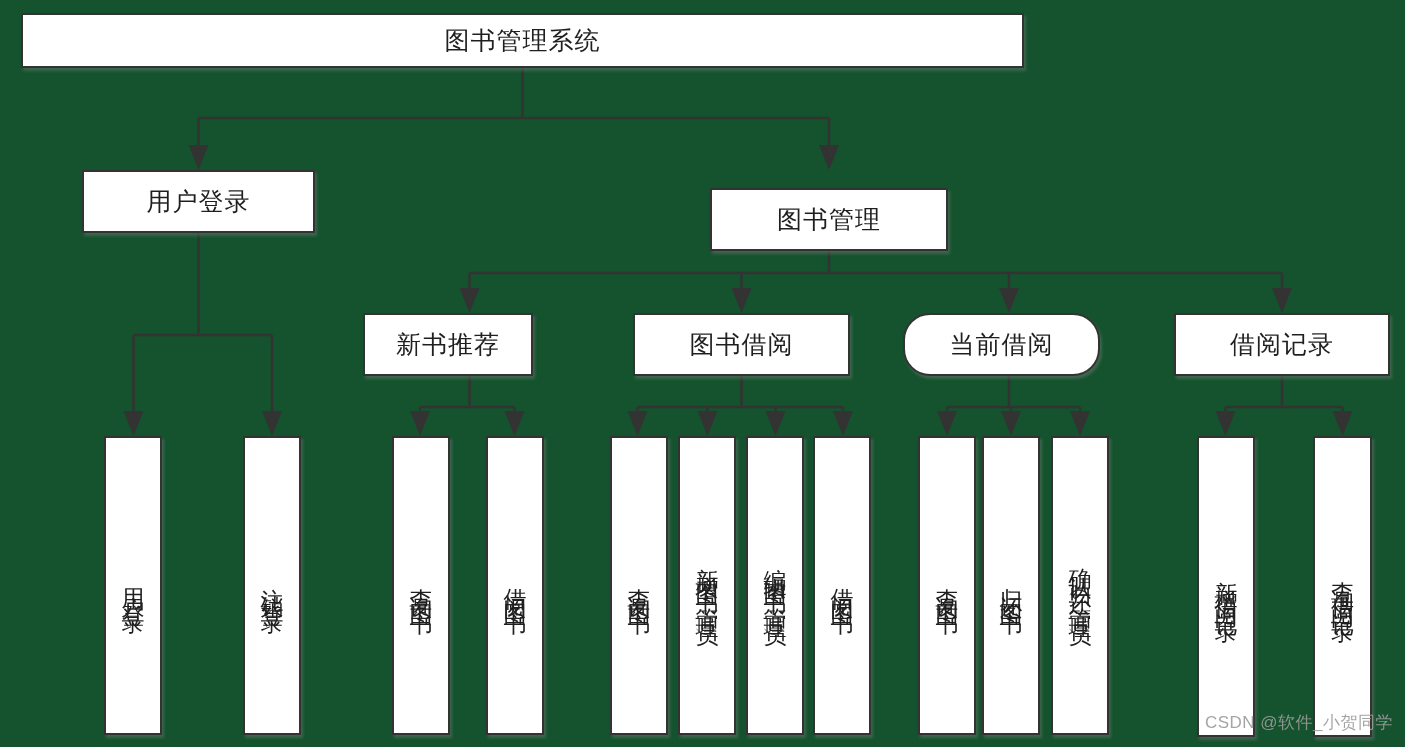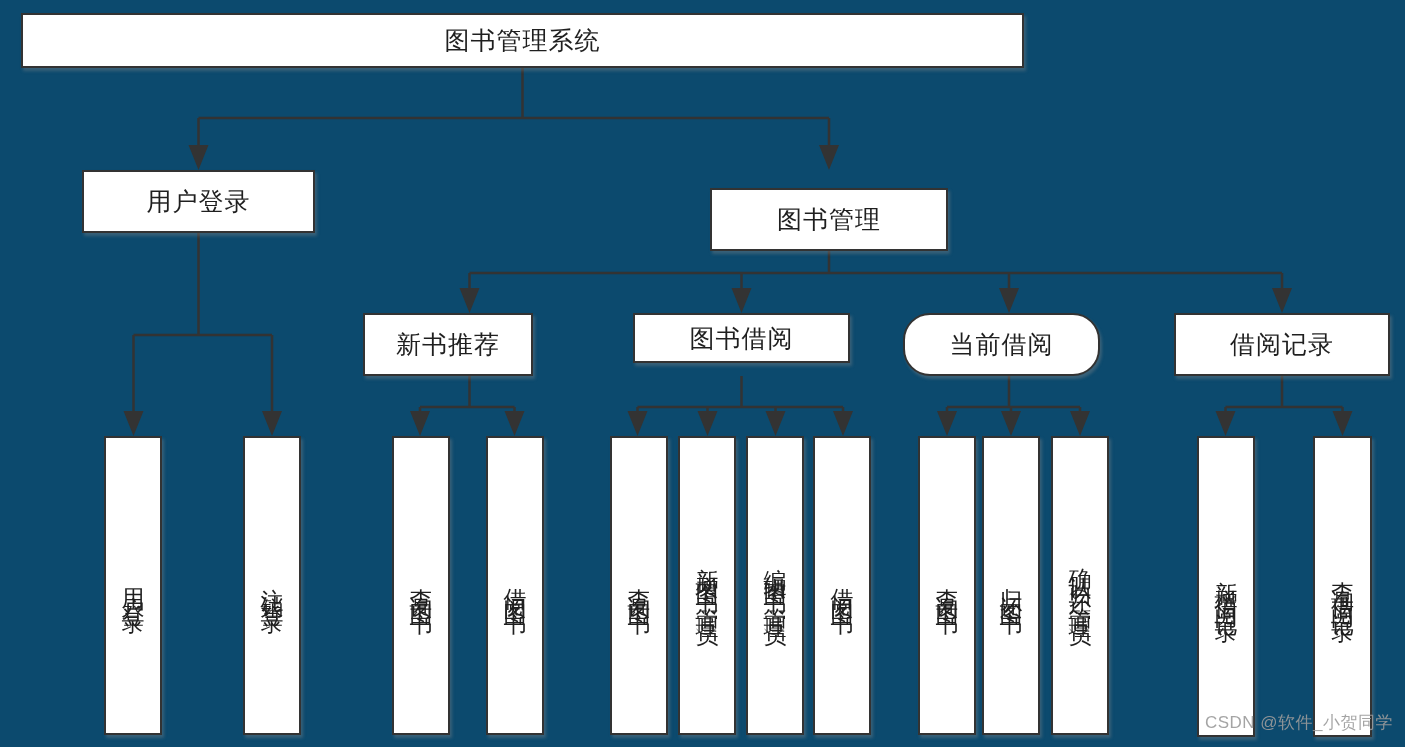--- a/index.html
+++ b/index.html
@@ -1,17 +1,17 @@
 <!DOCTYPE html>
 <html><head>
 <meta charset="utf-8">
 <style>
   html,body { margin:0; padding:0; background:#ffffff; }
   .stage {
-    position:relative; width:1405px; height:747px; background:#0c4a6e;
+    position:relative; width:1405px; height:747px; background:#14532d;
     font-family:"Liberation Sans", sans-serif; overflow:hidden;
   }
   .connectors { position:absolute; left:0; top:0; width:1405px; height:747px; }
   .node {
     position:absolute; box-sizing:border-box; background:#ffffff;
     border:2.5px solid #333333; color:#1f1f1f;
     display:flex; align-items:center; justify-content:center;
     box-shadow:2px 3px 3px rgba(140,140,140,0.35);
   }
   .h-node { font-size:25px; letter-spacing:1px; white-space:nowrap; }
@@ -49,21 +49,21 @@
              M1070 411 h20 L1080 436 Z    M1215.5 411 h20 L1225.5 436 Z
              M1332.5 411 h20 L1342.5 436 Z"></path>
   </svg>
 
   <div class="node h-node" style="left:21px; top:13px; width:1003px; height:55px;">图书管理系统</div>
 
   <div class="node h-node" style="left:82px; top:170px; width:233px; height:63px;">用户登录</div>
   <div class="node h-node" style="left:710px; top:170px; width:238px; height:63px;margin-top:18px;">图书管理</div>
 
   <div class="node h-node" style="left:363px; top:313px; width:170px; height:63px;">新书推荐</div>
-  <div class="node h-node" style="left:633px; top:313px; width:217px; height:50px;">图书借阅</div>
+  <div class="node h-node" style="left:633px; top:313px; width:217px; height:63px;">图书借阅</div>
   <div class="node h-node" style="left:903px; top:313px; width:197px; height:63px;border-radius:27px;">当前借阅</div>
   <div class="node h-node" style="left:1174px; top:313px; width:216px; height:63px;">借阅记录</div>
 
   <div class="node v-node" style="left:104px; top:436px; width:58px; height:299px;">用户登录</div>
   <div class="node v-node" style="left:243px; top:436px; width:58px; height:299px;">注销登录</div>
 
   <div class="node v-node" style="left:392px; top:436px; width:58px; height:299px;">查询图书</div>
   <div class="node v-node" style="left:486px; top:436px; width:58px; height:299px;">借阅图书</div>
 
   <div class="node v-node" style="left:610px; top:436px; width:58px; height:299px;">查询图书</div>

